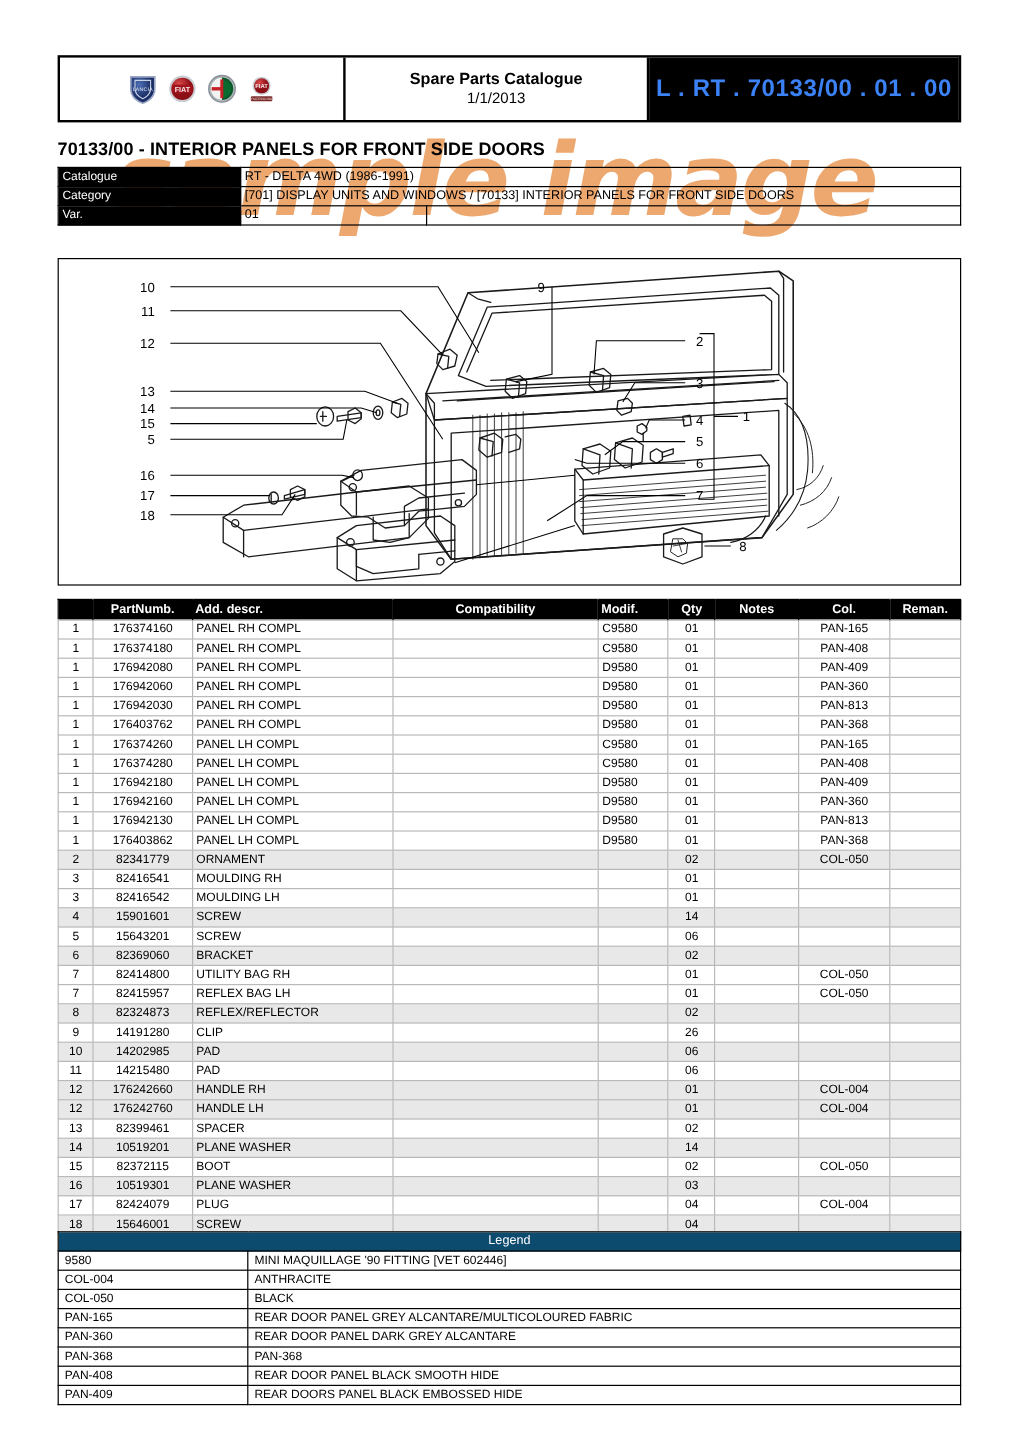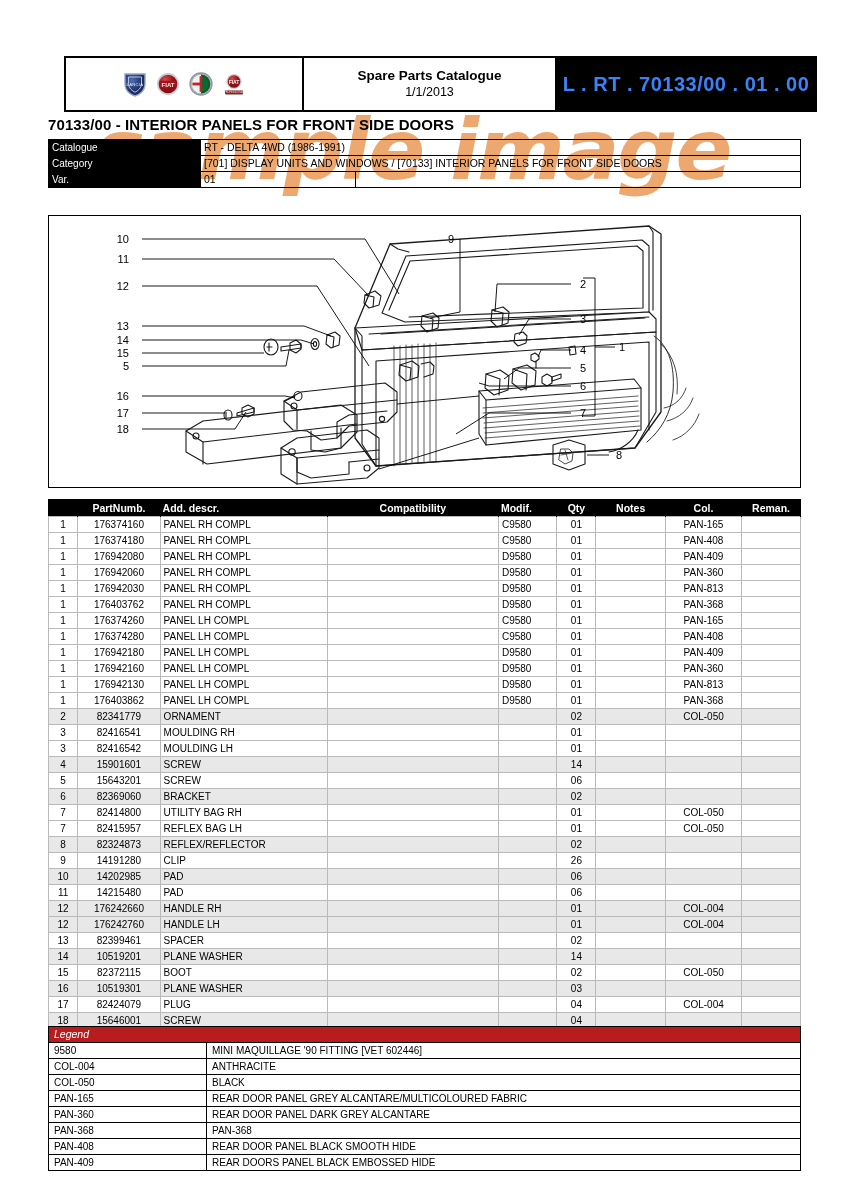--- a/index.html
+++ b/index.html
@@ -27,27 +27,26 @@
     color:#eda469;
     opacity:.95;
     letter-spacing:-2px;
     z-index:5;
     pointer-events:none;
     white-space:nowrap;
   }
 
   
   .header{
-    position:absolute; left:48px; top:56px;
+    position:absolute; left:48px; top:46px;
     width:753px; height:56px;
     border:2px solid #000;
     display:flex;
     background:#fff;
     z-index:2;
-    margin-left:16px;
   }
   .hdr-logos{
     width:238px;
     border-right:2px solid #000;
     display:flex; align-items:center; justify-content:center; gap:9px;
   }
   .logo{ width:24px; height:26px; position:relative; }
   .logo svg{ display:block; }
   .hdr-mid{
     flex:1;
@@ -157,25 +156,24 @@
   .legend{
     position:absolute; left:48px; top:1026px;
     width:753px;
     border-collapse:collapse;
     border:1px solid #000;
     font-size:10px;
     z-index:2;
     background:#fff;
   }
   .legend .lg-head td{
-    background:#b91c1c; color:#fff;
-    height:16px; text-align:left;
+    background:#0c4a6e; color:#fff;
+    height:16px; text-align:center;
     padding:0 5px; font-size:10.5px;
     border:1px solid #000;
-    font-style:italic;
   }
   .legend td{
     height:16px;
     border:1px solid #000;
     padding:0 5px;
     line-height:15px;
     white-space:nowrap;
   }
   .lg-code{ width:158px; }
 </style>

